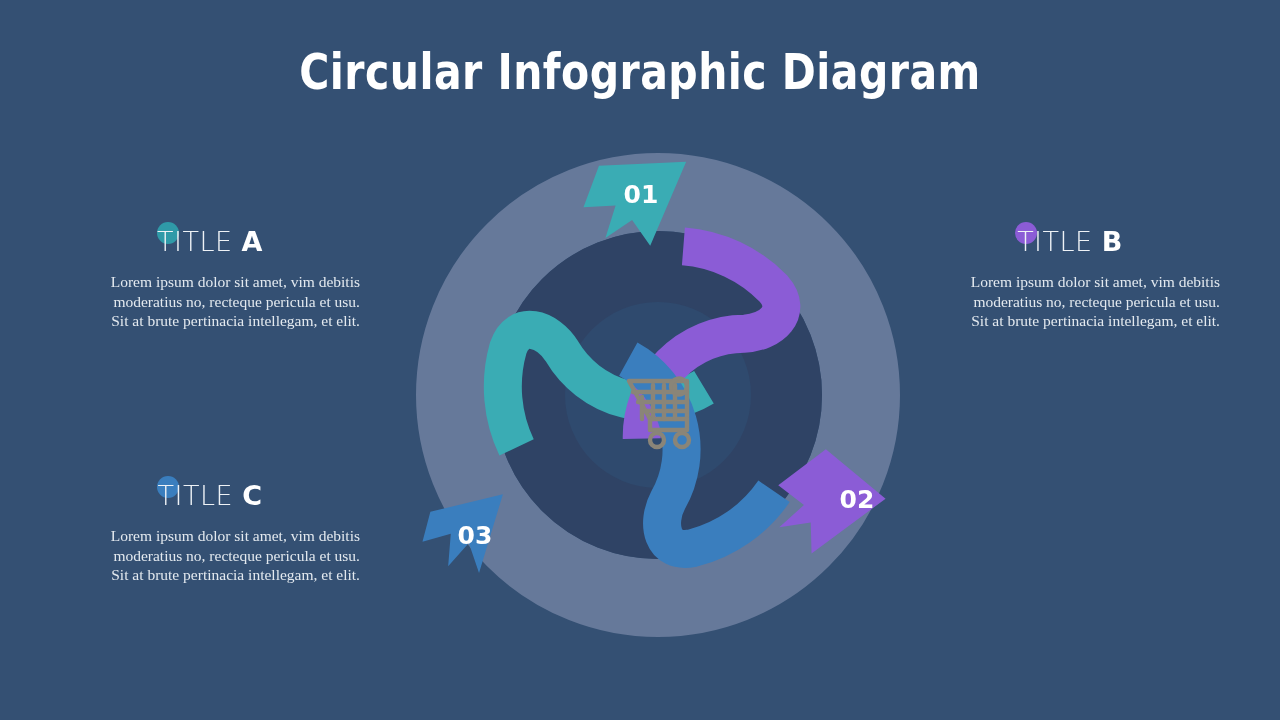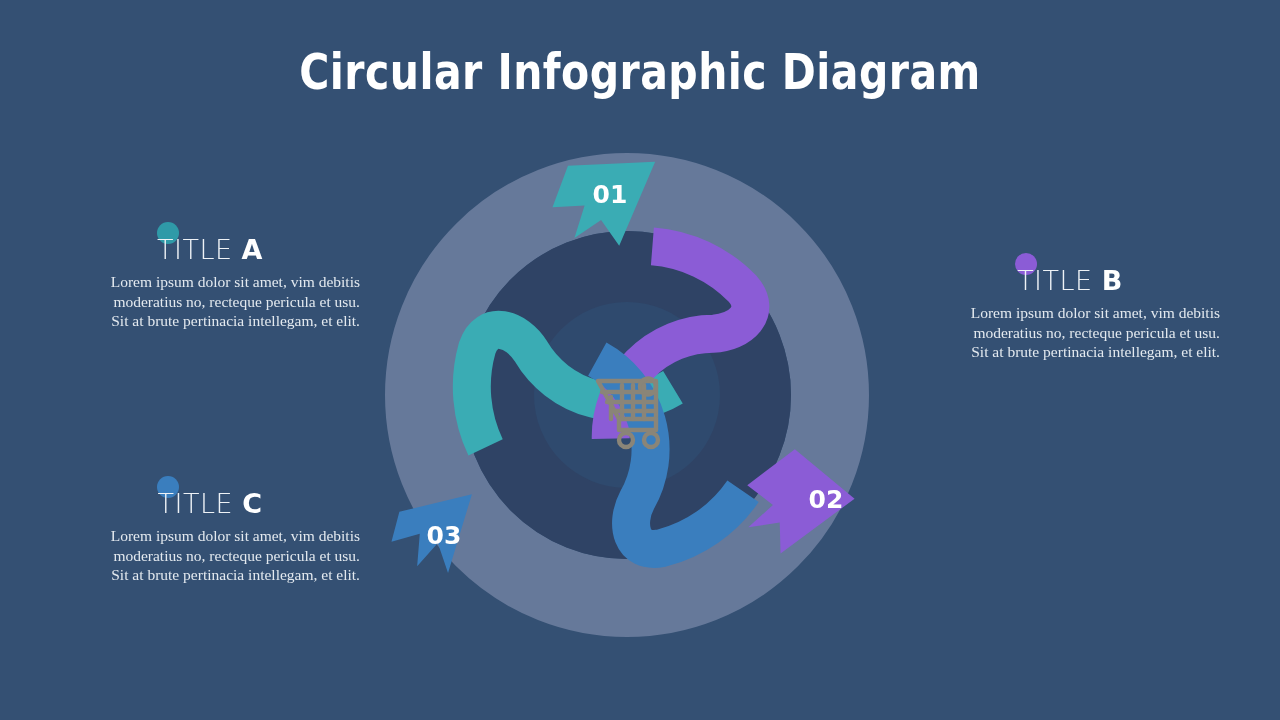--- a/index.html
+++ b/index.html
@@ -33,33 +33,33 @@
     transform-origin: center top;
     white-space: nowrap;
   }
 
   
   .block {
     position: absolute;
     width: 300px;
   }
   .block-left  { left: 60px; }
-  .block-right { left: 920px; margin-top: 31px; }
+  .block-right { left: 920px; }
 
   .block-a { top: 222px; }
   .block-b { top: 222px; }
   .block-c { top: 476px; }
 
   .heading-row {
     position: relative;
     height: 44px;
   }
   .heading-text {
     position: absolute;
-    top: 8px;
+    top: 0;
     left: 0;
     width: 300px;
     text-align: center;
     font-size: 27px;
     color: #eef2f6;
     font-weight: 300;
     letter-spacing: 0.5px;
     line-height: 40px;
     white-space: nowrap;
     font-family: "DejaVu Sans", sans-serif;
@@ -86,21 +86,21 @@
     line-height: 19.5px;
     font-family: Liberation Serif, serif;
     font-weight: 400;
   }
   .ta-right { text-align: right; }
   .body-text div { white-space: nowrap; }
 
   
   .diagram {
     position: absolute;
-    left: 382px;
+    left: 413px;
     top: 150px;
     width: 490px;
     height: 490px;
   }
   .diagram svg { display: block; }
 
   .step-num {
     font-family: "DejaVu Sans", sans-serif;
     font-size: 25px;
     font-weight: bold;

